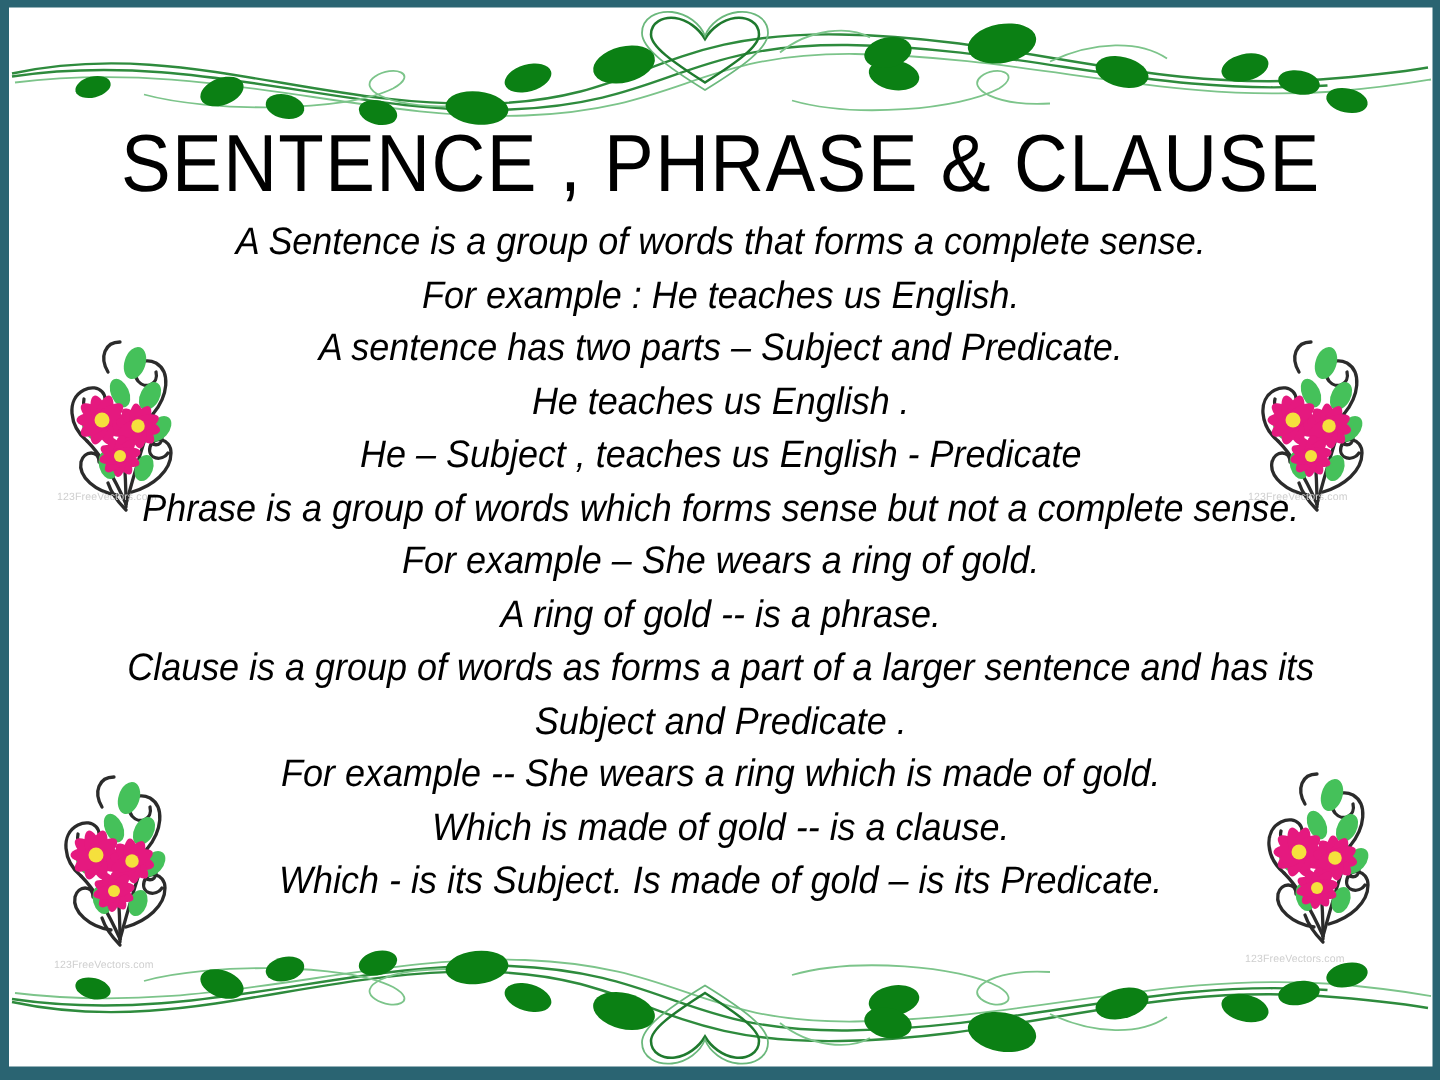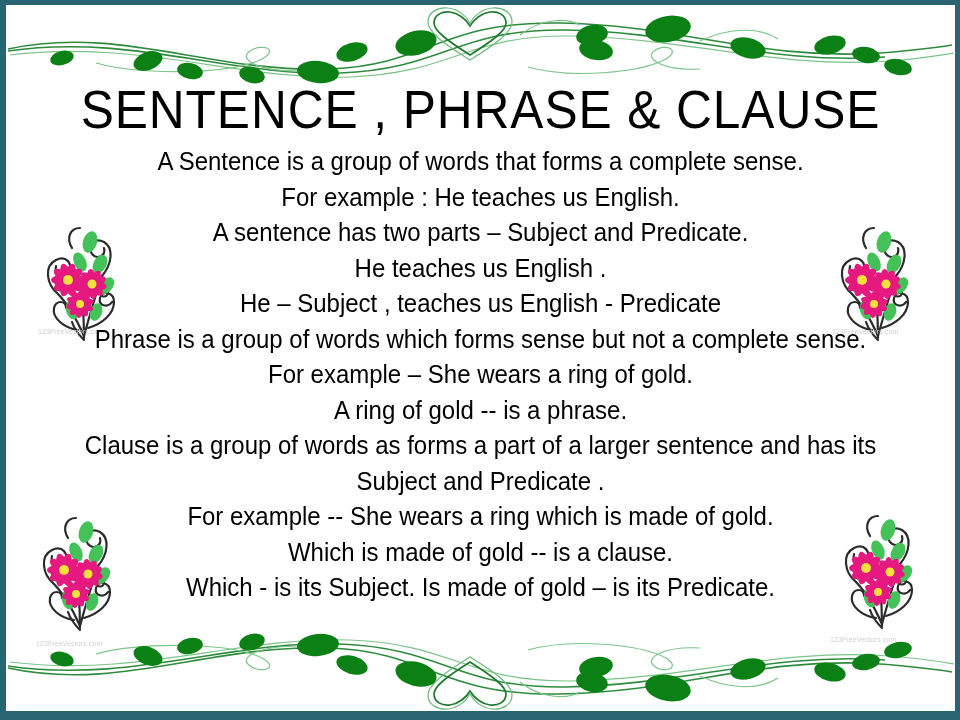--- a/index.html
+++ b/index.html
@@ -77,20 +77,21 @@
     letter-spacing: 1px;
     line-height: 1.0;
     margin: 0 0 8px 0;
     white-space: nowrap;
     transform: scaleX(0.92);
   }
   .body-lines {
     margin: 0;
     padding: 0;
     list-style: none;
+    font-style: italic;
   }
   .body-line {
     font-family: "Liberation Sans Narrow", "Liberation Sans", sans-serif;
     font-size: 25.5px;
     font-weight: 400;
     color: #000000;
     line-height: 35.5px;
     white-space: nowrap;
     transform: scaleX(0.94);
   }

